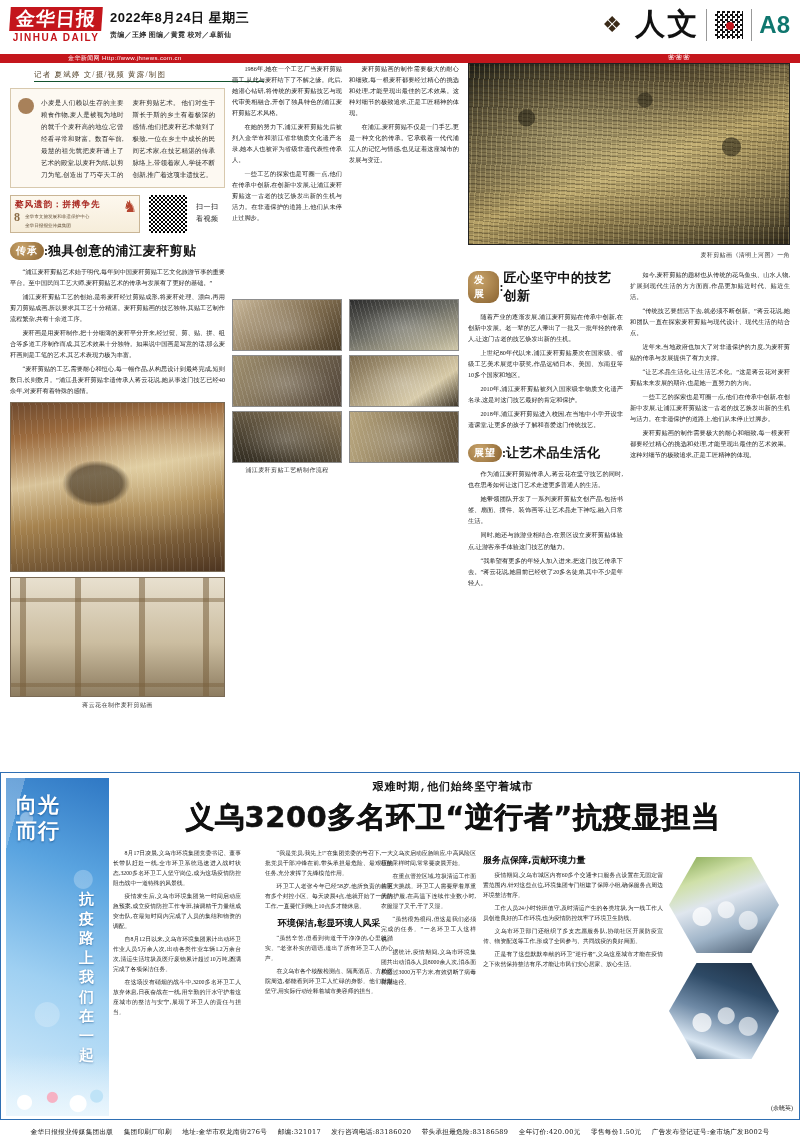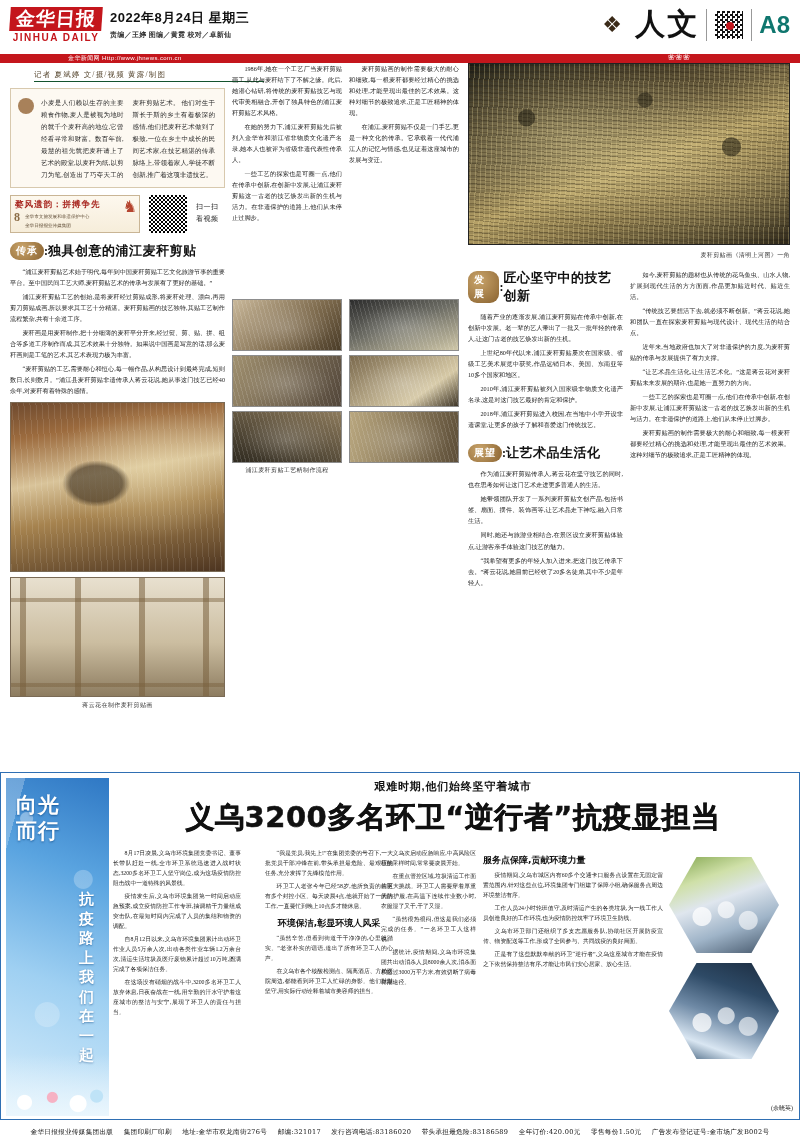--- a/index.html
+++ b/index.html
@@ -200,21 +200,21 @@
     background:
       radial-gradient(circle at 18% 78%, #ffffff 0 7px, transparent 8px),
       radial-gradient(circle at 45% 70%, #f6b2c4 0 5px, transparent 6px),
       radial-gradient(circle at 70% 80%, #ffffff 0 8px, transparent 9px),
       radial-gradient(circle at 88% 68%, #bfe3f7 0 6px, transparent 7px),
       linear-gradient(0deg,#eaf6fd, rgba(234,246,253,0));
   }
 
   .lower-head { position:absolute; left:112px; top:6px; width:680px; text-align:center; }
   .lower-kicker { font-size:11px; font-weight:bold; letter-spacing:0.8px; color:#111;
-                  font-family:Liberation Sans, sans-serif; }
+                  font-family:Liberation Mono, monospace; }
   .lower-headline { font-size:29px; font-weight:bold; letter-spacing:0.5px; color:#111; margin-top:4px;
                     font-family:"DejaVu Sans","Liberation Sans",sans-serif; -webkit-text-stroke:0.5px #111; }
 
   .l-col { position:absolute; top:76px; }
   .lc1 { left:112px; width:128px; }
   .lc2 { left:264px; width:128px; }
   .lc3 { left:380px; width:95px; }
   .lc4 { left:482px; width:190px; }
   .lbody { font-size:5.8px; line-height:1.72; text-align:justify; color:#1b1b1b; }
   .lbody p { margin:0 0 3px 0; text-indent:2em; }

